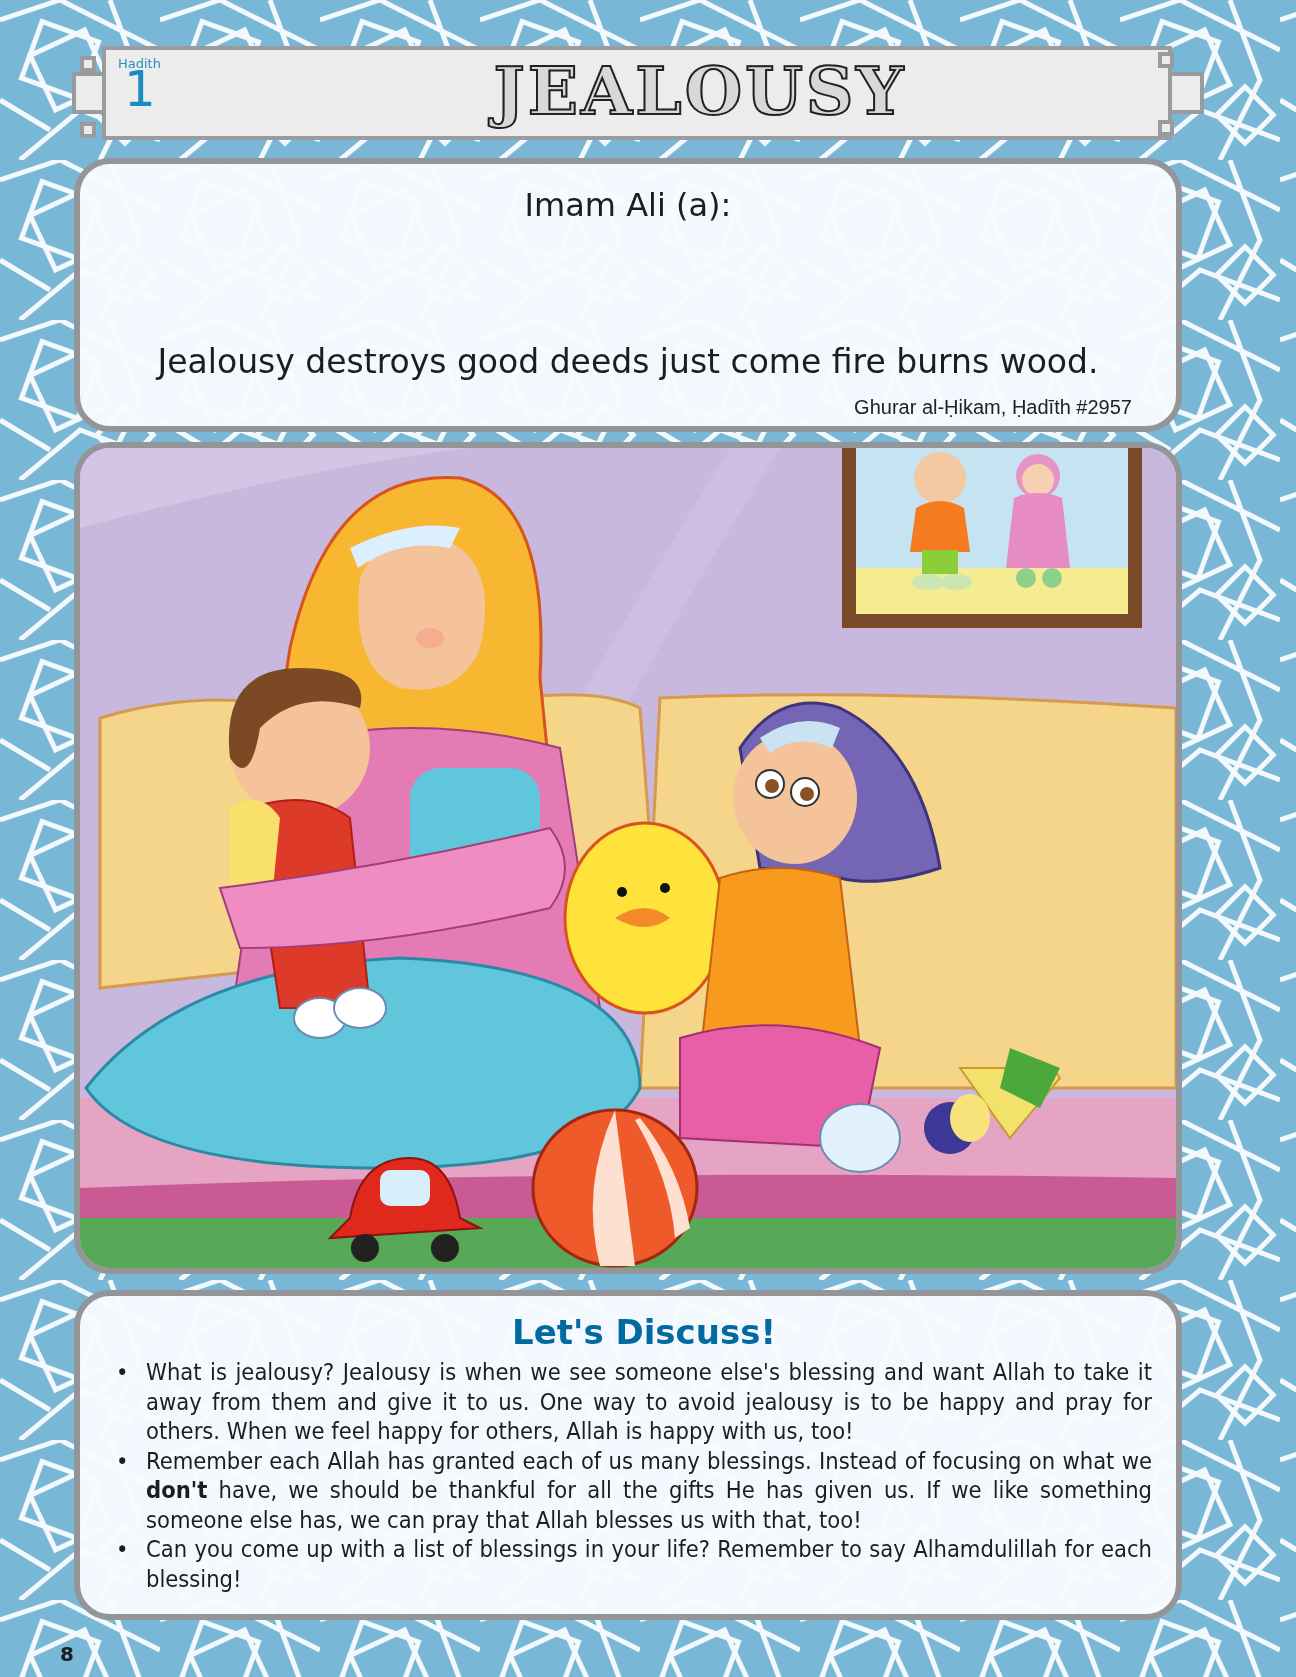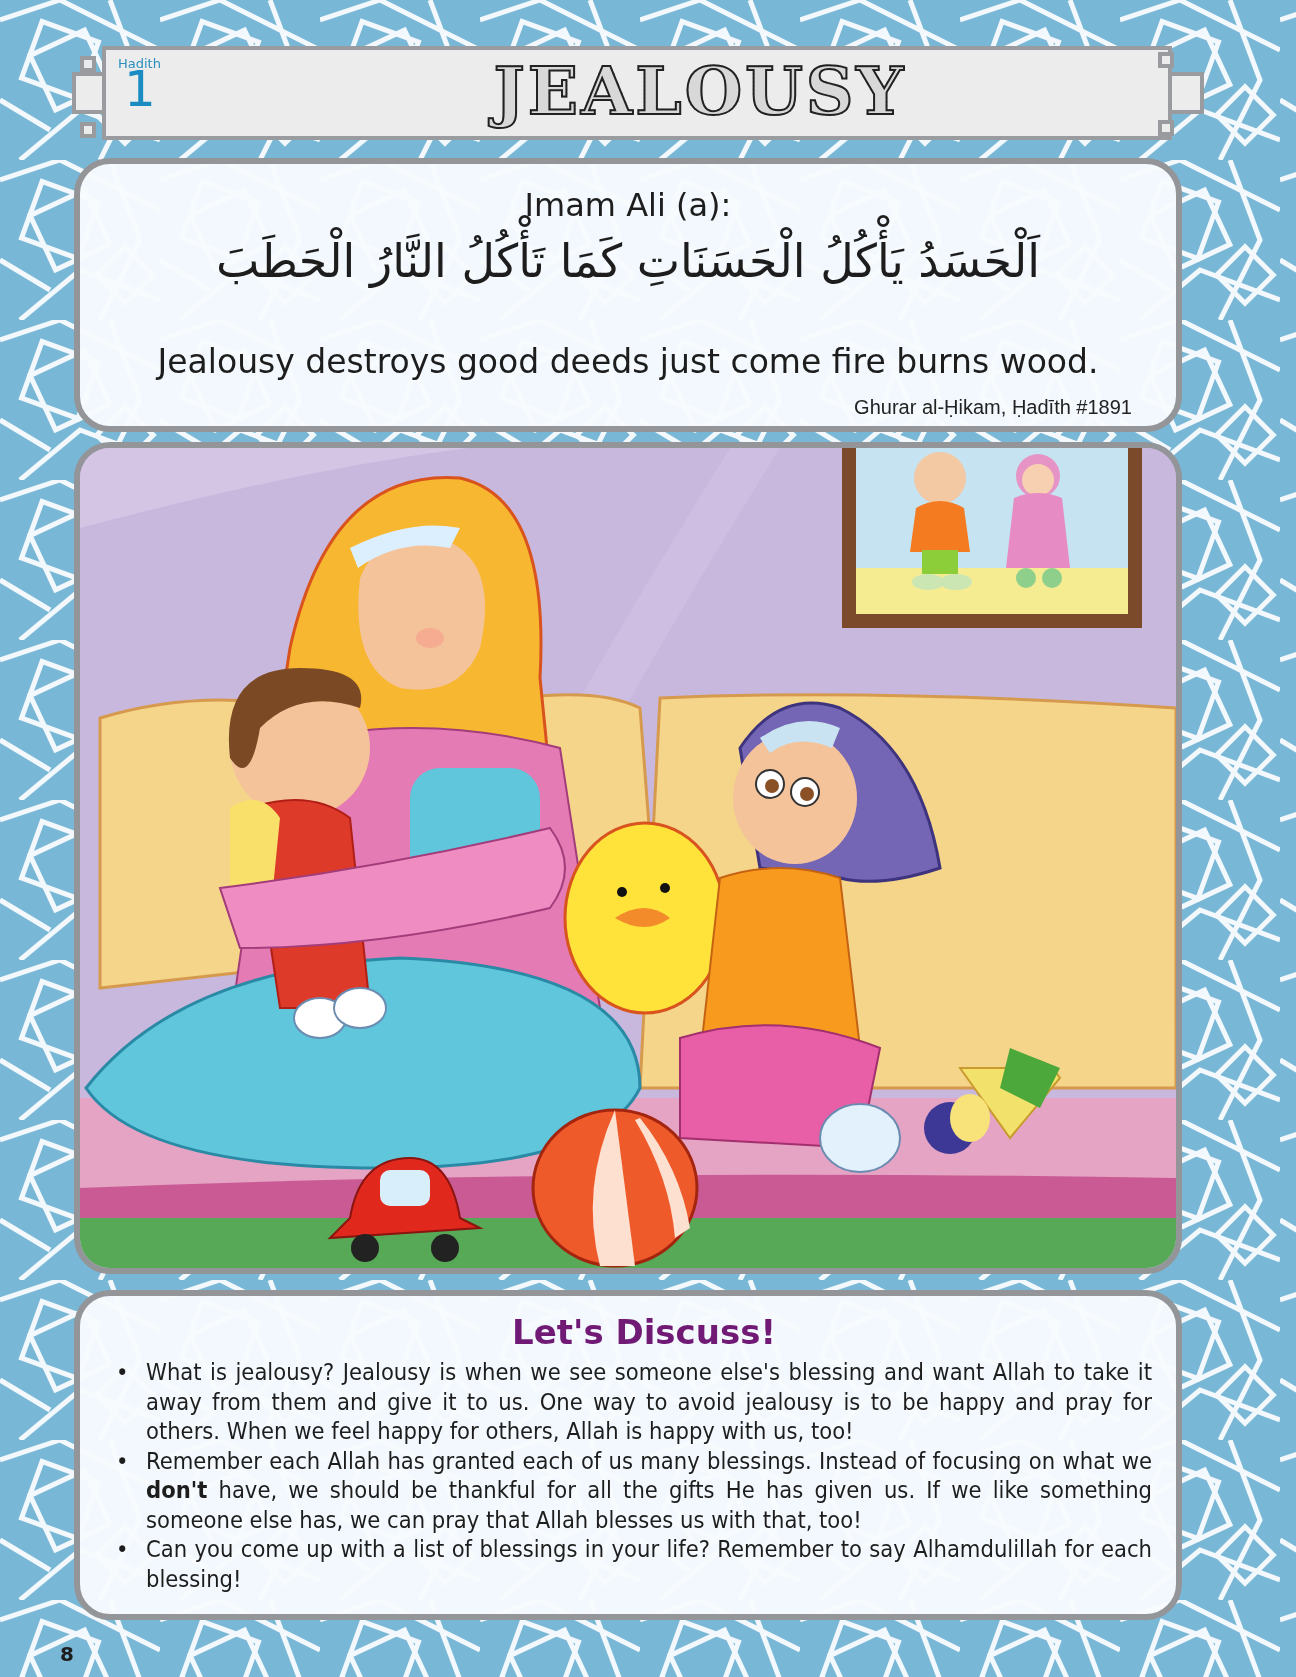--- a/index.html
+++ b/index.html
@@ -34,21 +34,21 @@
     border-radius:36px; box-sizing:border-box; z-index:2;
   }
   .quote-card { left:74px; top:158px; width:1108px; height:274px; }
   .quote-attrib { position:absolute; left:0; right:0; top:22px; text-align:center; font-size:32px; color:#1d1d1d; font-family:"DejaVu Sans", sans-serif; }
   .arabic { position:absolute; left:0; right:0; top:70px; text-align:center; font-size:46px; color:#1d1d1d; direction:rtl; font-family:"DejaVu Sans", sans-serif; }
   .translation { position:absolute; left:0; right:0; top:178px; text-align:center; font-size:33px; color:#1d1d1d; font-family:"DejaVu Sans", sans-serif; }
   .source { position:absolute; right:44px; top:232px; font-size:20px; color:#222; font-family:"Liberation Sans", sans-serif; }
   .illus-card { left:74px; top:442px; width:1108px; height:832px; overflow:hidden; background:#c9b8de; }
   .illus-card svg { position:absolute; left:0; top:0; }
   .discuss-card { left:74px; top:1290px; width:1108px; height:330px; }
-  .discuss-title { position:absolute; left:16px; right:0; top:16px; text-align:center; font-size:34px; font-weight:bold; color:#701a75; font-family:"DejaVu Sans", sans-serif;margin-left:16px; }
+  .discuss-title { position:absolute; left:16px; right:0; top:16px; text-align:center; font-size:34px; font-weight:bold; color:#0369a1; font-family:"DejaVu Sans", sans-serif;margin-left:16px; }
   .discuss-list { position:absolute; left:28px; right:24px; top:62px; margin:0; padding:0; list-style:none; }
   .discuss-list li { position:relative; padding-left:38px; font-size:23.5px; line-height:29.5px; color:#1d1d1d; font-family:"DejaVu Sans Condensed","DejaVu Sans", sans-serif; text-align:justify; }
   .discuss-list li .bullet { position:absolute; left:8px; top:0; }
   .page-number { position:absolute; left:60px; top:1642px; font-size:20px; font-weight:bold; color:#1d1d1d; z-index:3; }
 </style>
 </head>
 <body>
 
 <svg class="bg-pattern" width="1296" height="1677" viewBox="0 0 1296 1677">
   <defs>
@@ -71,23 +71,22 @@
 <div class="banner-knob" style="left:80px;top:122px;"></div>
 <div class="banner-knob" style="left:1158px;top:52px;"></div>
 <div class="banner-knob" style="left:1158px;top:120px;"></div>
 <div class="title-banner"></div>
 <div class="hadith-label">Hadith</div>
 <div class="hadith-num">1</div>
 <div class="page-title">JEALOUSY</div>
 
 <div class="card quote-card">
   <div class="quote-attrib">Imam Ali (a):</div>
-  <div class="arabic">اَلْحَسَدُ يَأْكُلُ الْحَسَنَاتِ كَمَا تَأْكُلُ النَّارُ الْحَطَبَ</div>
   <div class="translation">Jealousy destroys good deeds just come fire burns wood.</div>
-  <div class="source">Ghurar al-Ḥikam, Ḥadīth #1891</div>
+  <div class="source">Ghurar al-Ḥikam, Ḥadīth #2957</div>
 </div>
 
 <div class="card illus-card">
   <svg width="1096" height="820" viewBox="0 0 1096 820">
 
     <rect width="1096" height="820" fill="#c9b8de"></rect>
     <path d="M0 80 Q300 0 500 -10 L0 -10 Z" fill="#d8cbe8" opacity="0.7"></path>
     <path d="M200 820 Q400 400 650 0 L700 0 Q450 400 260 820Z" fill="#d3c4e4" opacity="0.5"></path>
 
     <g>

